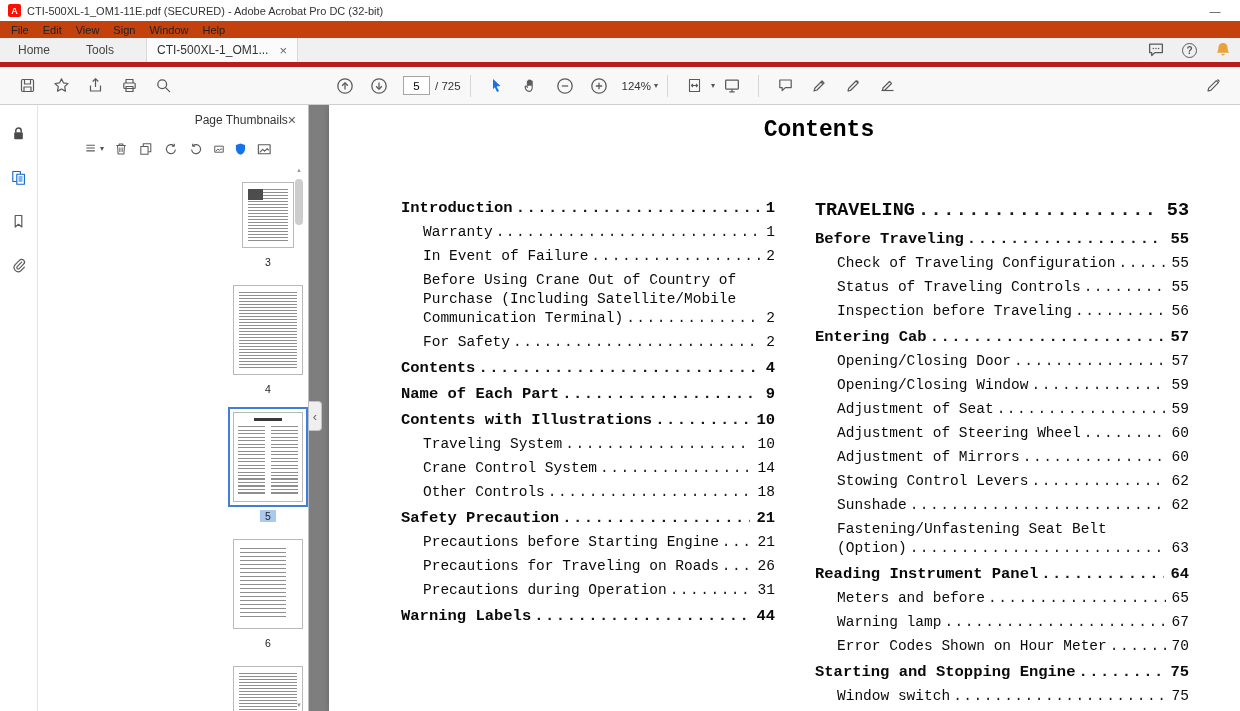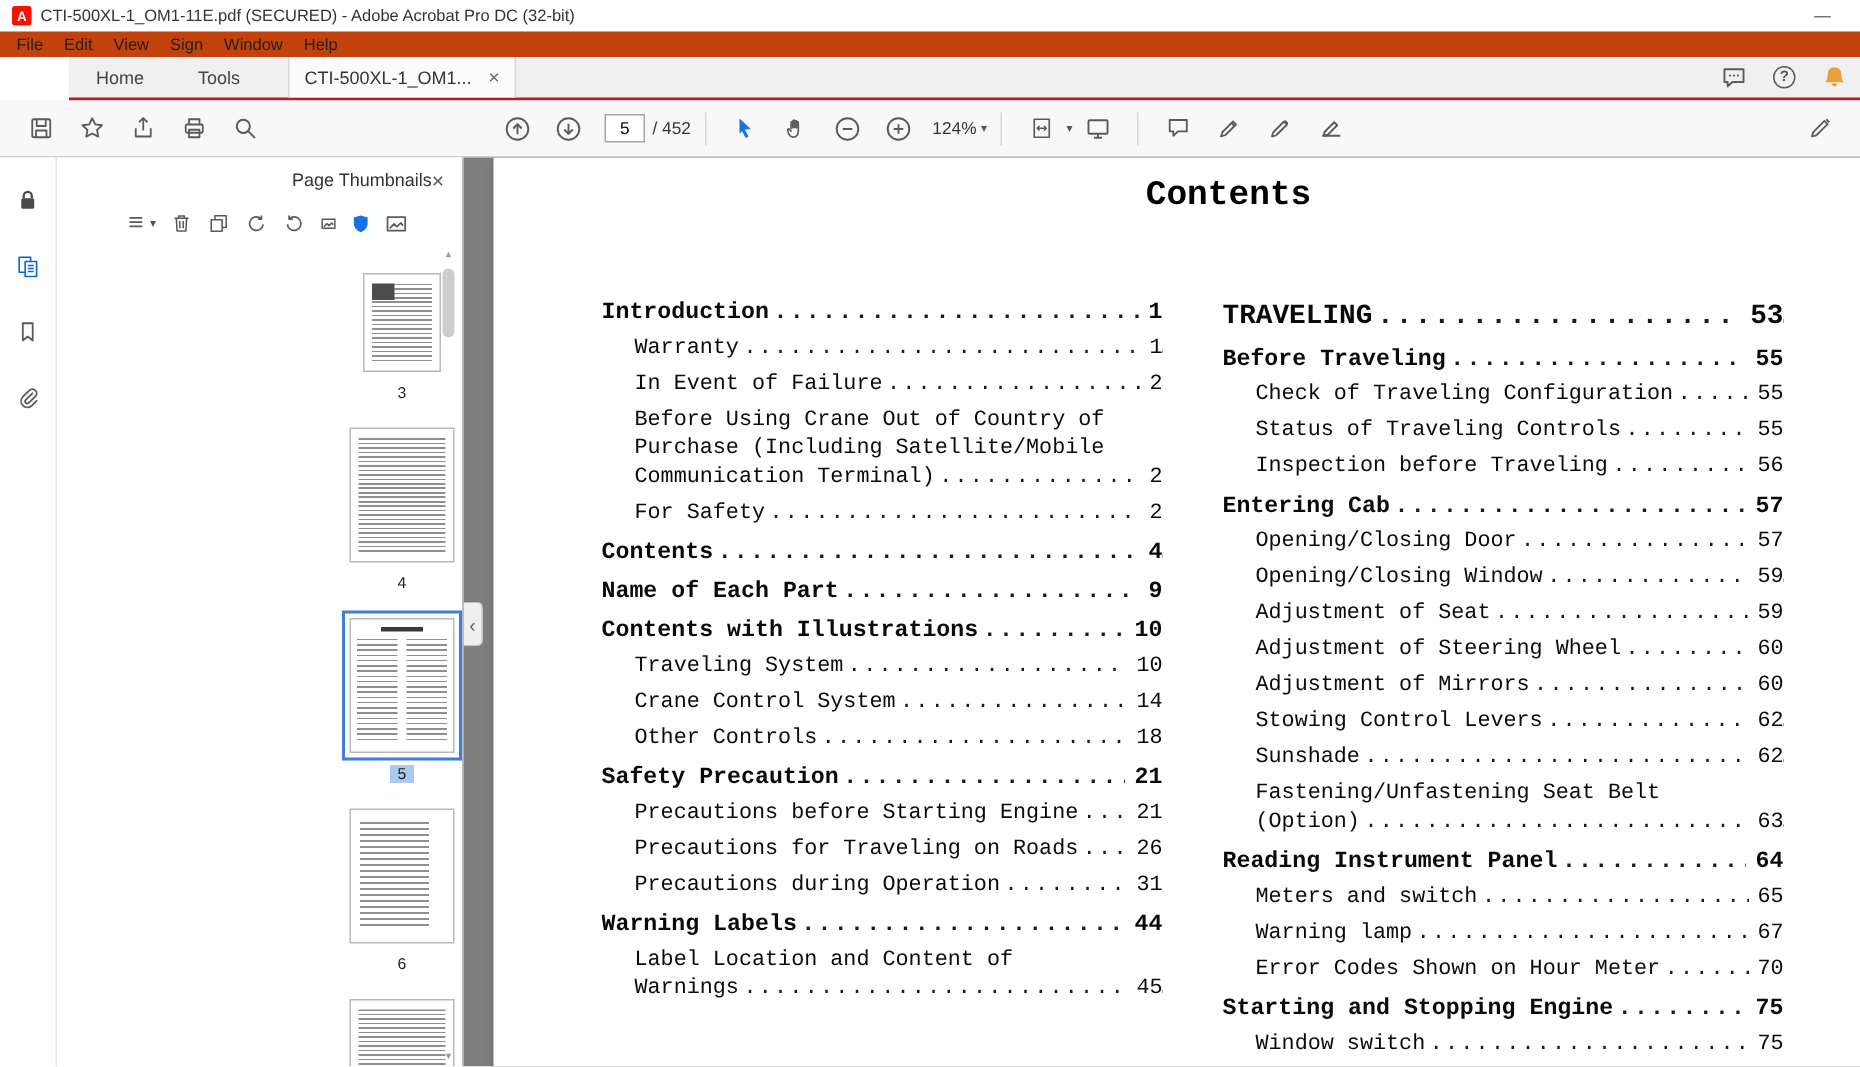--- a/index.html
+++ b/index.html
@@ -10,21 +10,21 @@
   .titlebar { height:21px; display:flex; align-items:center; gap:6px; padding:0 8px; background:#fff; font-size:11px; color:#333; }
   .adobe-logo { width:13px; height:13px; background:#fa0f00; border-radius:2px; color:#fff; font-size:9px; font-weight:bold; display:flex; align-items:center; justify-content:center; flex:0 0 auto; }
   .titlebar .spacer { flex:1; }
   .win-btn { width:34px; text-align:center; color:#444; font-size:11px; cursor:default; }
 
   
   .menubar { height:17px; display:flex; align-items:center; padding-left:4px; font-size:11px; color:#222; background:#c2410c; }
   .menu-item { padding:0 7px; }
 
   
-  .tabbar { height:29px; background:#f0f0f0; border-bottom:2px solid #b91c1c; display:flex; align-items:stretch; font-size:12px; color:#444;margin-left:46px; }
+  .tabbar { height:29px; background:#f0f0f0; border-bottom:5px solid #b91c1c; display:flex; align-items:stretch; font-size:12px; color:#444; }
   .tab { display:flex; align-items:center; padding:0 18px; }
   .tab.doc-tab { background:#fbfbfb; border-left:1px solid #d8d8d8; border-right:1px solid #d8d8d8; margin-left:14px; width:152px; justify-content:space-between; padding:0 10px; color:#333; }
   .tab-close { color:#666; font-size:13px; margin-left:8px; }
   .tabbar-right { margin-left:auto; display:flex; align-items:center; gap:17px; padding-right:8px; }
   .help-circle { width:15px; height:15px; border:1.4px solid #5a5a5a; border-radius:50%; font-size:10px; font-weight:bold; color:#5a5a5a; display:flex; align-items:center; justify-content:center; }
 
   
   .toolbar { height:38px; background:#f8f8f8; border-bottom:1px solid #cfcfcf; display:flex; align-items:center; padding:0 10px; }
   .tool-btn { width:34px; height:30px; display:flex; align-items:center; justify-content:center; border-radius:3px; }
   .divider { width:1px; height:22px; background:#d6d6d6; margin:0 9px; }
@@ -179,21 +179,21 @@
         </svg>
     </span>
     <span class="tool-btn">
       <svg class="ic" width="18" height="18" viewBox="0 0 17 17" fill="none" stroke="#5a5a5a" stroke-width="1.2" stroke-linejoin="round">
           <circle cx="8.5" cy="8.5" r="6.8"></circle>
           <path d="M8.5 5.2v6"></path>
           <path d="M5.8 8.8l2.7 2.7 2.7-2.7"></path>
         </svg>
     </span>
     <input class="page-input" value="5" style="">
-    <span class="page-total">/ 452</span>
+    <span class="page-total">/ 725</span>
   </div>
 
   <span class="divider"></span>
 
   <span class="tool-btn">
     <svg class="ic" width="17" height="17" viewBox="0 0 17 17">
         <path fill="#1473e6" d="M5 2l7.5 7-4 .4 2.5 4.6-1.9 1-2.4-4.7L5 12.2z"></path>
       </svg>
   </span>
   <span class="tool-btn">
@@ -409,39 +409,39 @@
             <div class="toc-entry section"><span class="toc-label">Name of Each Part</span><span class="toc-page">9</span></div>
             <div class="toc-entry section"><span class="toc-label">Contents with Illustrations</span><span class="toc-page">10</span></div>
             <div class="toc-entry sub"><span class="toc-label">Traveling System</span><span class="toc-page">10</span></div>
             <div class="toc-entry sub"><span class="toc-label">Crane Control System</span><span class="toc-page">14</span></div>
             <div class="toc-entry sub"><span class="toc-label">Other Controls</span><span class="toc-page">18</span></div>
             <div class="toc-entry section"><span class="toc-label">Safety Precaution</span><span class="toc-page">21</span></div>
             <div class="toc-entry sub"><span class="toc-label">Precautions before Starting Engine</span><span class="toc-page">21</span></div>
             <div class="toc-entry sub"><span class="toc-label">Precautions for Traveling on Roads</span><span class="toc-page">26</span></div>
             <div class="toc-entry sub"><span class="toc-label">Precautions during Operation</span><span class="toc-page">31</span></div>
             <div class="toc-entry section"><span class="toc-label">Warning Labels</span><span class="toc-page">44</span></div>
-            <div class="toc-entry sub"><span class="toc-label">Label Location and Content of Warnings</span><span class="toc-page">45</span></div>
+            <div class="toc-entry sub"><span class="toc-page">45</span></div>
           </div>
         <div class="toc-col" id="toc-right">
             <div class="toc-entry chapter"><span class="toc-label">TRAVELING</span><span class="toc-page">53</span></div>
             <div class="toc-entry section"><span class="toc-label">Before Traveling</span><span class="toc-page">55</span></div>
             <div class="toc-entry sub"><span class="toc-label">Check of Traveling Configuration</span><span class="toc-page">55</span></div>
             <div class="toc-entry sub"><span class="toc-label">Status of Traveling Controls</span><span class="toc-page">55</span></div>
             <div class="toc-entry sub"><span class="toc-label">Inspection before Traveling</span><span class="toc-page">56</span></div>
             <div class="toc-entry section"><span class="toc-label">Entering Cab</span><span class="toc-page">57</span></div>
             <div class="toc-entry sub"><span class="toc-label">Opening/Closing Door</span><span class="toc-page">57</span></div>
             <div class="toc-entry sub"><span class="toc-label">Opening/Closing Window</span><span class="toc-page">59</span></div>
             <div class="toc-entry sub"><span class="toc-label">Adjustment of Seat</span><span class="toc-page">59</span></div>
             <div class="toc-entry sub"><span class="toc-label">Adjustment of Steering Wheel</span><span class="toc-page">60</span></div>
             <div class="toc-entry sub"><span class="toc-label">Adjustment of Mirrors</span><span class="toc-page">60</span></div>
             <div class="toc-entry sub"><span class="toc-label">Stowing Control Levers</span><span class="toc-page">62</span></div>
             <div class="toc-entry sub"><span class="toc-label">Sunshade</span><span class="toc-page">62</span></div>
             <div class="toc-entry sub"><span class="toc-label">Fastening/Unfastening Seat Belt (Option)</span><span class="toc-page">63</span></div>
             <div class="toc-entry section"><span class="toc-label">Reading Instrument Panel</span><span class="toc-page">64</span></div>
-            <div class="toc-entry sub"><span class="toc-label">Meters and switch</span><span class="toc-page">65</span></div>
+            <div class="toc-entry sub"><span class="toc-label">Meters and before</span><span class="toc-page">65</span></div>
             <div class="toc-entry sub"><span class="toc-label">Warning lamp</span><span class="toc-page">67</span></div>
             <div class="toc-entry sub"><span class="toc-label">Error Codes Shown on Hour Meter</span><span class="toc-page">70</span></div>
             <div class="toc-entry section"><span class="toc-label">Starting and Stopping Engine</span><span class="toc-page">75</span></div>
             <div class="toc-entry sub"><span class="toc-label">Window switch</span><span class="toc-page">75</span></div>
             <div class="toc-entry sub"><span class="toc-label">Idling Adjuster Knob</span><span class="toc-page">76</span></div>
           </div>
       </div>
     </div>
   </div>
 </div>

